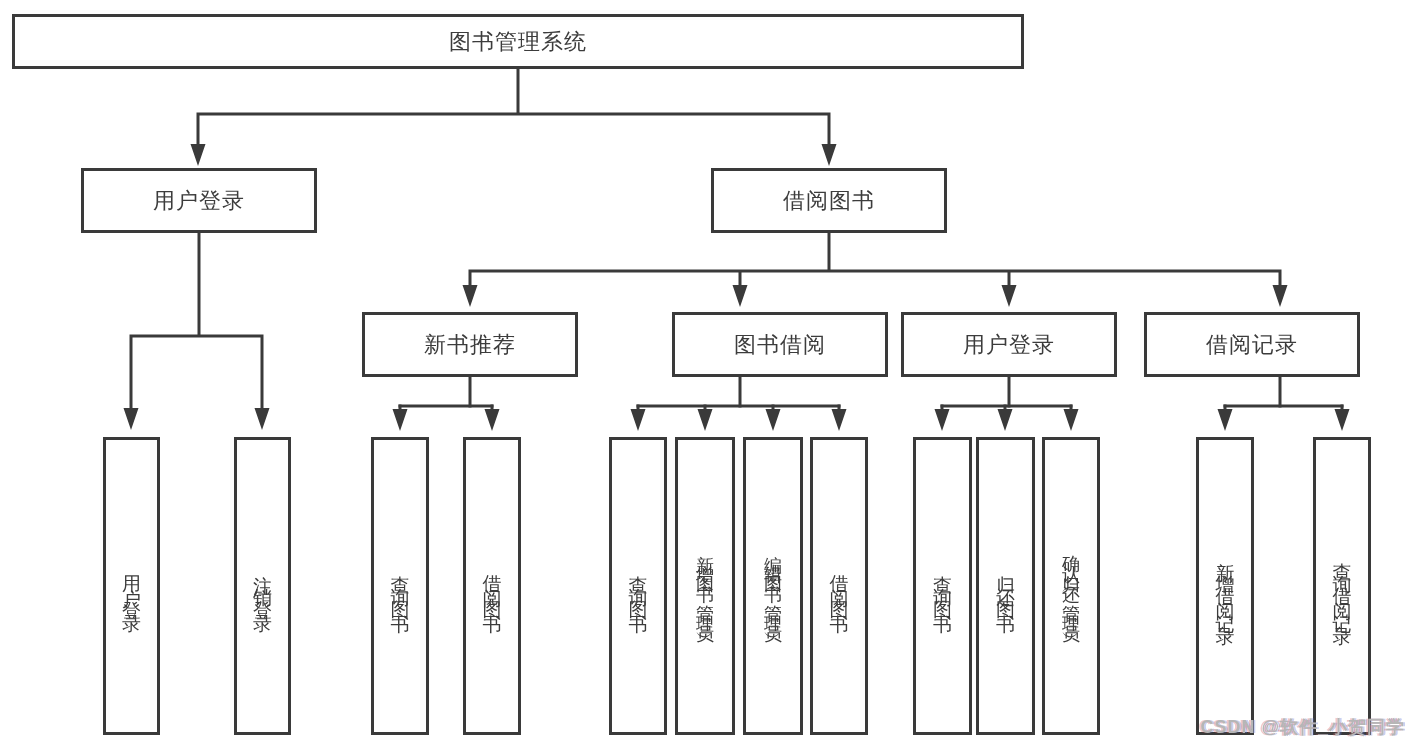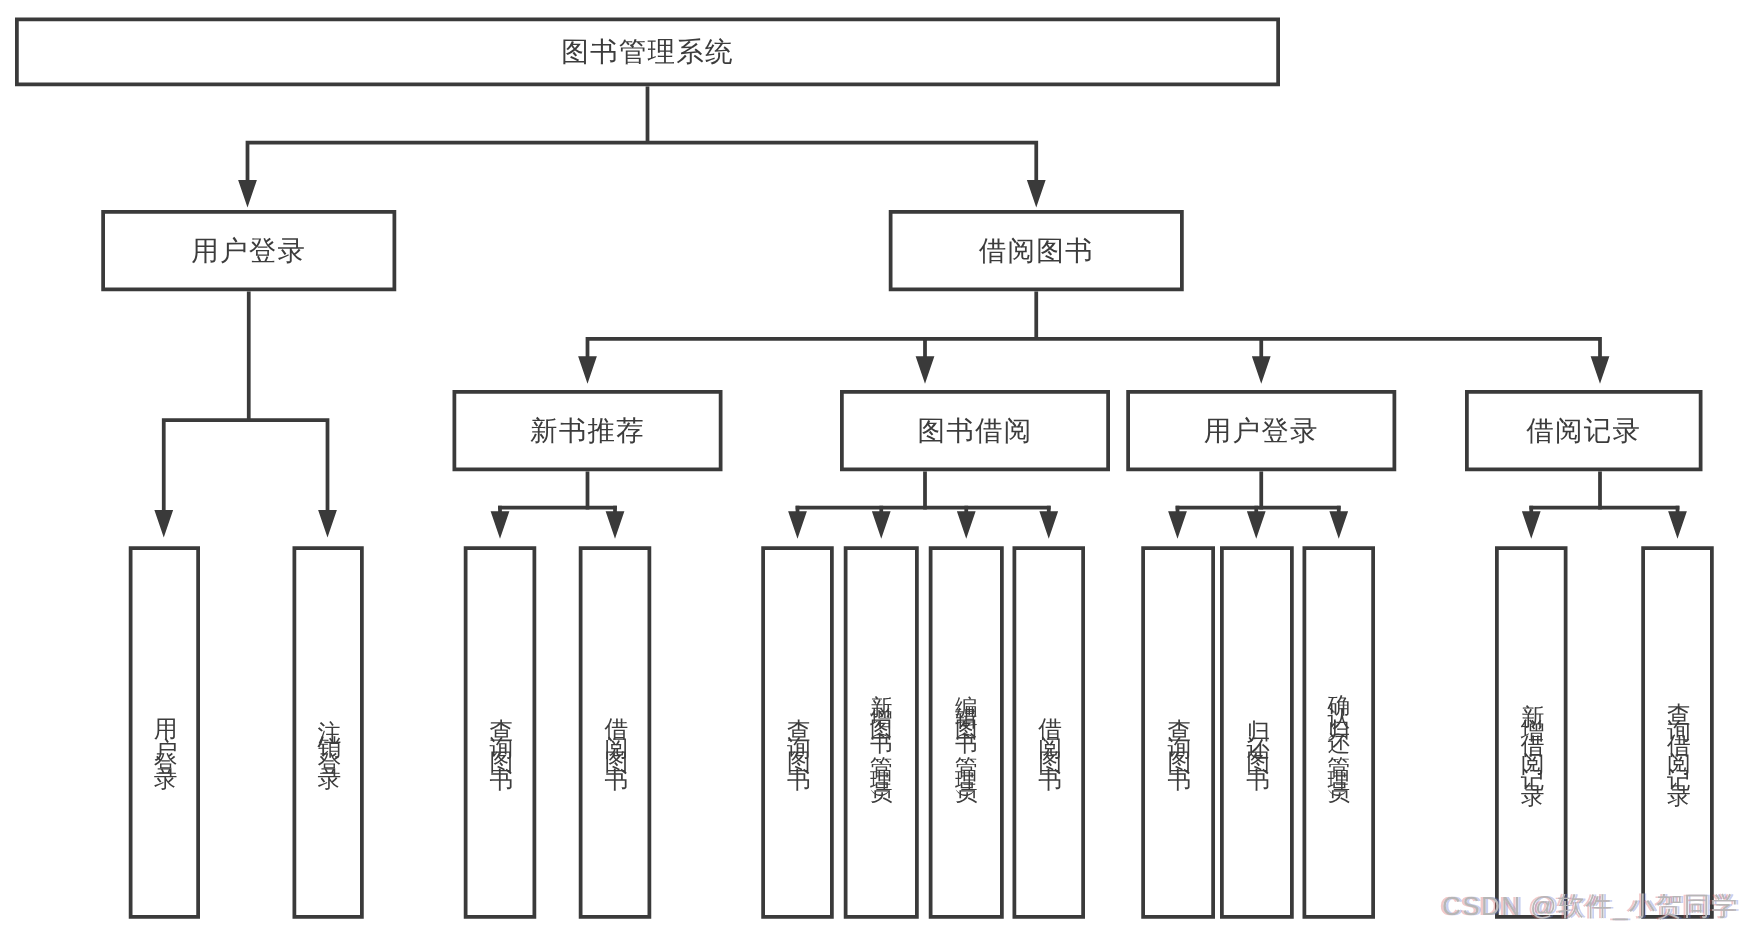--- a/index.html
+++ b/index.html
@@ -32,25 +32,26 @@
     top:437px;height:298px;
     border:3px solid var(--line);
     background:var(--background);
     writing-mode:vertical-rl;text-orientation:mixed;
     display:flex;align-items:center;justify-content:center;
     font-size:19px;letter-spacing:13px;color:var(--text);
     white-space:nowrap;
   }
   .node-v.tight{letter-spacing:10px;font-size:18px;}
   .watermark{
-    position:absolute;right:14px;bottom:8px;z-index:2;
-    font-size:21px;letter-spacing:1px;
+    position:absolute;right:0;bottom:8px;z-index:2;
+    font-size:18px;letter-spacing:1px;
     color:var(--watermark);
     text-shadow:-2px 0 0 rgba(216,96,96,.35), 2px 0 0 rgba(96,120,216,.35);
     white-space:nowrap;
+    font-weight:bold;
   }
 </style>
 </head>
 <body>
 
 <div class="canvas">
 
   <svg class="connectors" viewBox="0 0 1405 747" xmlns="http://www.w3.org/2000/svg" aria-hidden="true">
     <g stroke="#3a3a3a" stroke-width="3" fill="none">
 
@@ -78,21 +79,21 @@
   </svg>
 
   <div class="node-h" style="left:12px;top:14px;width:1012px;height:55px;">图书管理系统</div>
 
   <div class="node-h" style="left:81px;top:168px;width:236px;height:65px;">用户登录</div>
   <div class="node-h" style="left:711px;top:168px;width:236px;height:65px;">借阅图书</div>
 
   <div class="node-h" style="left:362px;top:312px;width:216px;height:65px;font-family:Liberation Serif, serif;">新书推荐</div>
   <div class="node-h" style="left:632px;top:312px;width:216px;height:65px;margin-left:40px;">图书借阅</div>
   <div class="node-h" style="left:901px;top:312px;width:216px;height:65px;">用户登录</div>
-  <div class="node-h" style="left:1172px;top:312px;width:190px;height:65px;">借阅记录</div>
+  <div class="node-h" style="left:1144px;top:312px;width:216px;height:65px;">借阅记录</div>
 
   <div class="node-v" style="left:103px;width:57px;">用户登录</div>
   <div class="node-v" style="left:234px;width:57px;">注销登录</div>
 
   <div class="node-v" style="left:371px;width:58px;">查询图书</div>
   <div class="node-v" style="left:463px;width:58px;">借阅图书</div>
 
   <div class="node-v" style="left:609px;width:58px;">查询图书</div>
   <div class="node-v tight" style="left:675px;width:60px;">新增图书（管理员）</div>
   <div class="node-v tight" style="left:743px;width:60px;">编辑图书（管理员）</div>

